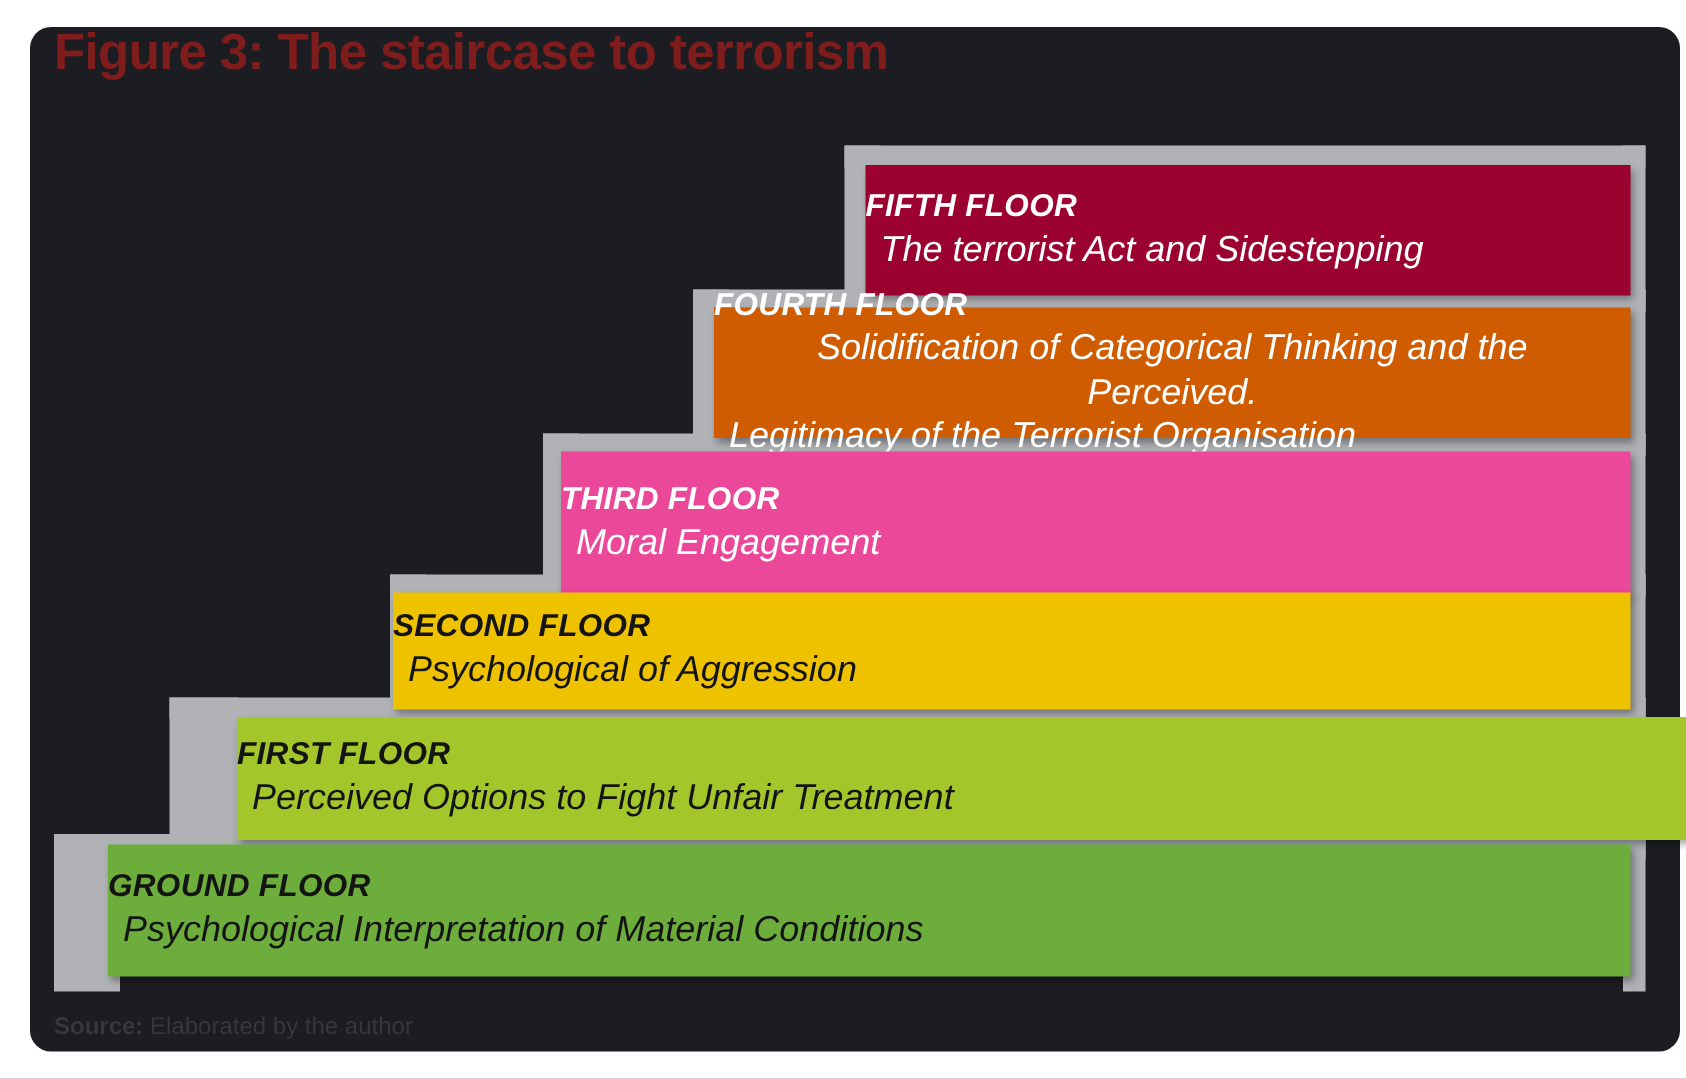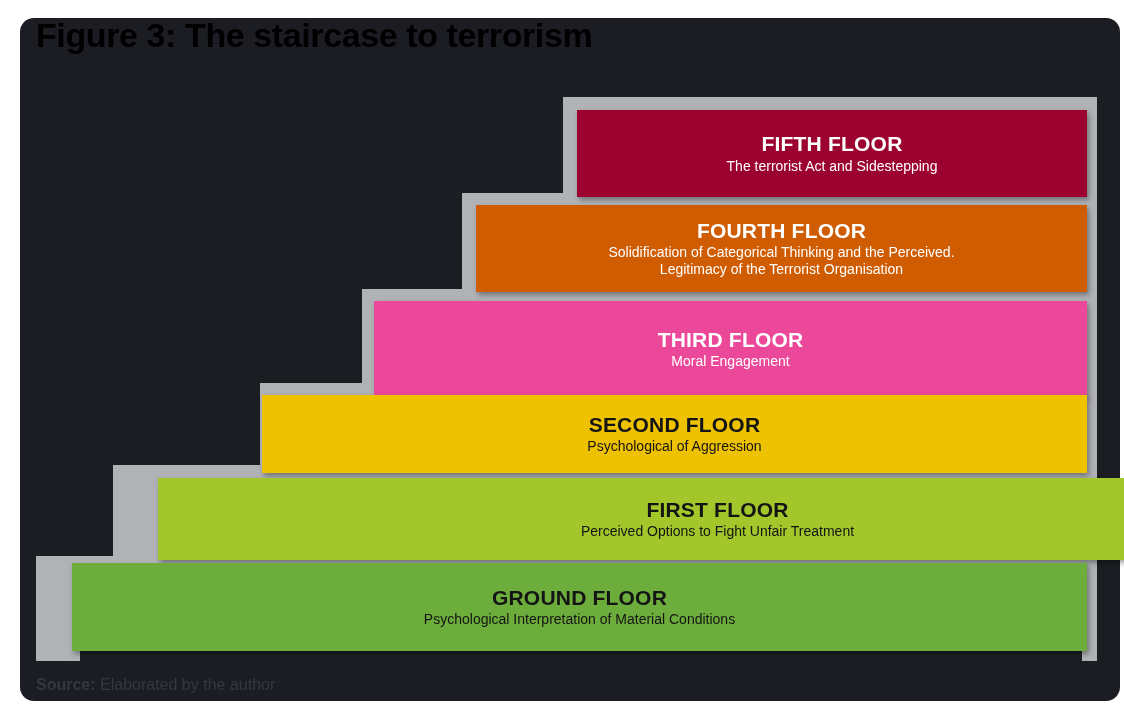--- a/index.html
+++ b/index.html
@@ -28,21 +28,21 @@
   }
 
   
   #figure-title {
     position: absolute;
     left: 36px;
     top: 16px;
     font-size: 34px;
     font-weight: bold;
     letter-spacing: -0.4px;
-    color: #000000;
+    color: #7f1d1d;
     white-space: nowrap;
     font-family: "Liberation Sans", sans-serif;
   }
 
   
   #source-line {
     position: absolute;
     left: 36px;
     top: 676px;
     font-size: 16px;
@@ -67,33 +67,34 @@
   .stair-grey {
     position: absolute;
     background: #b0b2b6;
   }
 
   .floor {
     position: absolute;
     box-sizing: border-box;
     display: flex;
     flex-direction: column;
-    align-items: center;
+    align-items: flex-start;
     justify-content: center;
     text-align: center;
     box-shadow: 2px 3px 5px rgba(0,0,0,0.35);
+    font-style: italic;
   }
   .floor .floor-title {
     font-weight: bold;
     font-size: 21px;
     letter-spacing: 0.2px;
     line-height: 1.18;
   }
   .floor .floor-desc {
-    font-size: 14px;
+    font-size: 24px;
     line-height: 1.22;
     margin-top: 1px;
     padding: 0 10px;
   }
   .floor.light-text .floor-title,
   .floor.light-text .floor-desc { color: #ffffff; }
   .floor.dark-text .floor-title,
   .floor.dark-text .floor-desc { color: #141414; }
 </style>
 </head>

